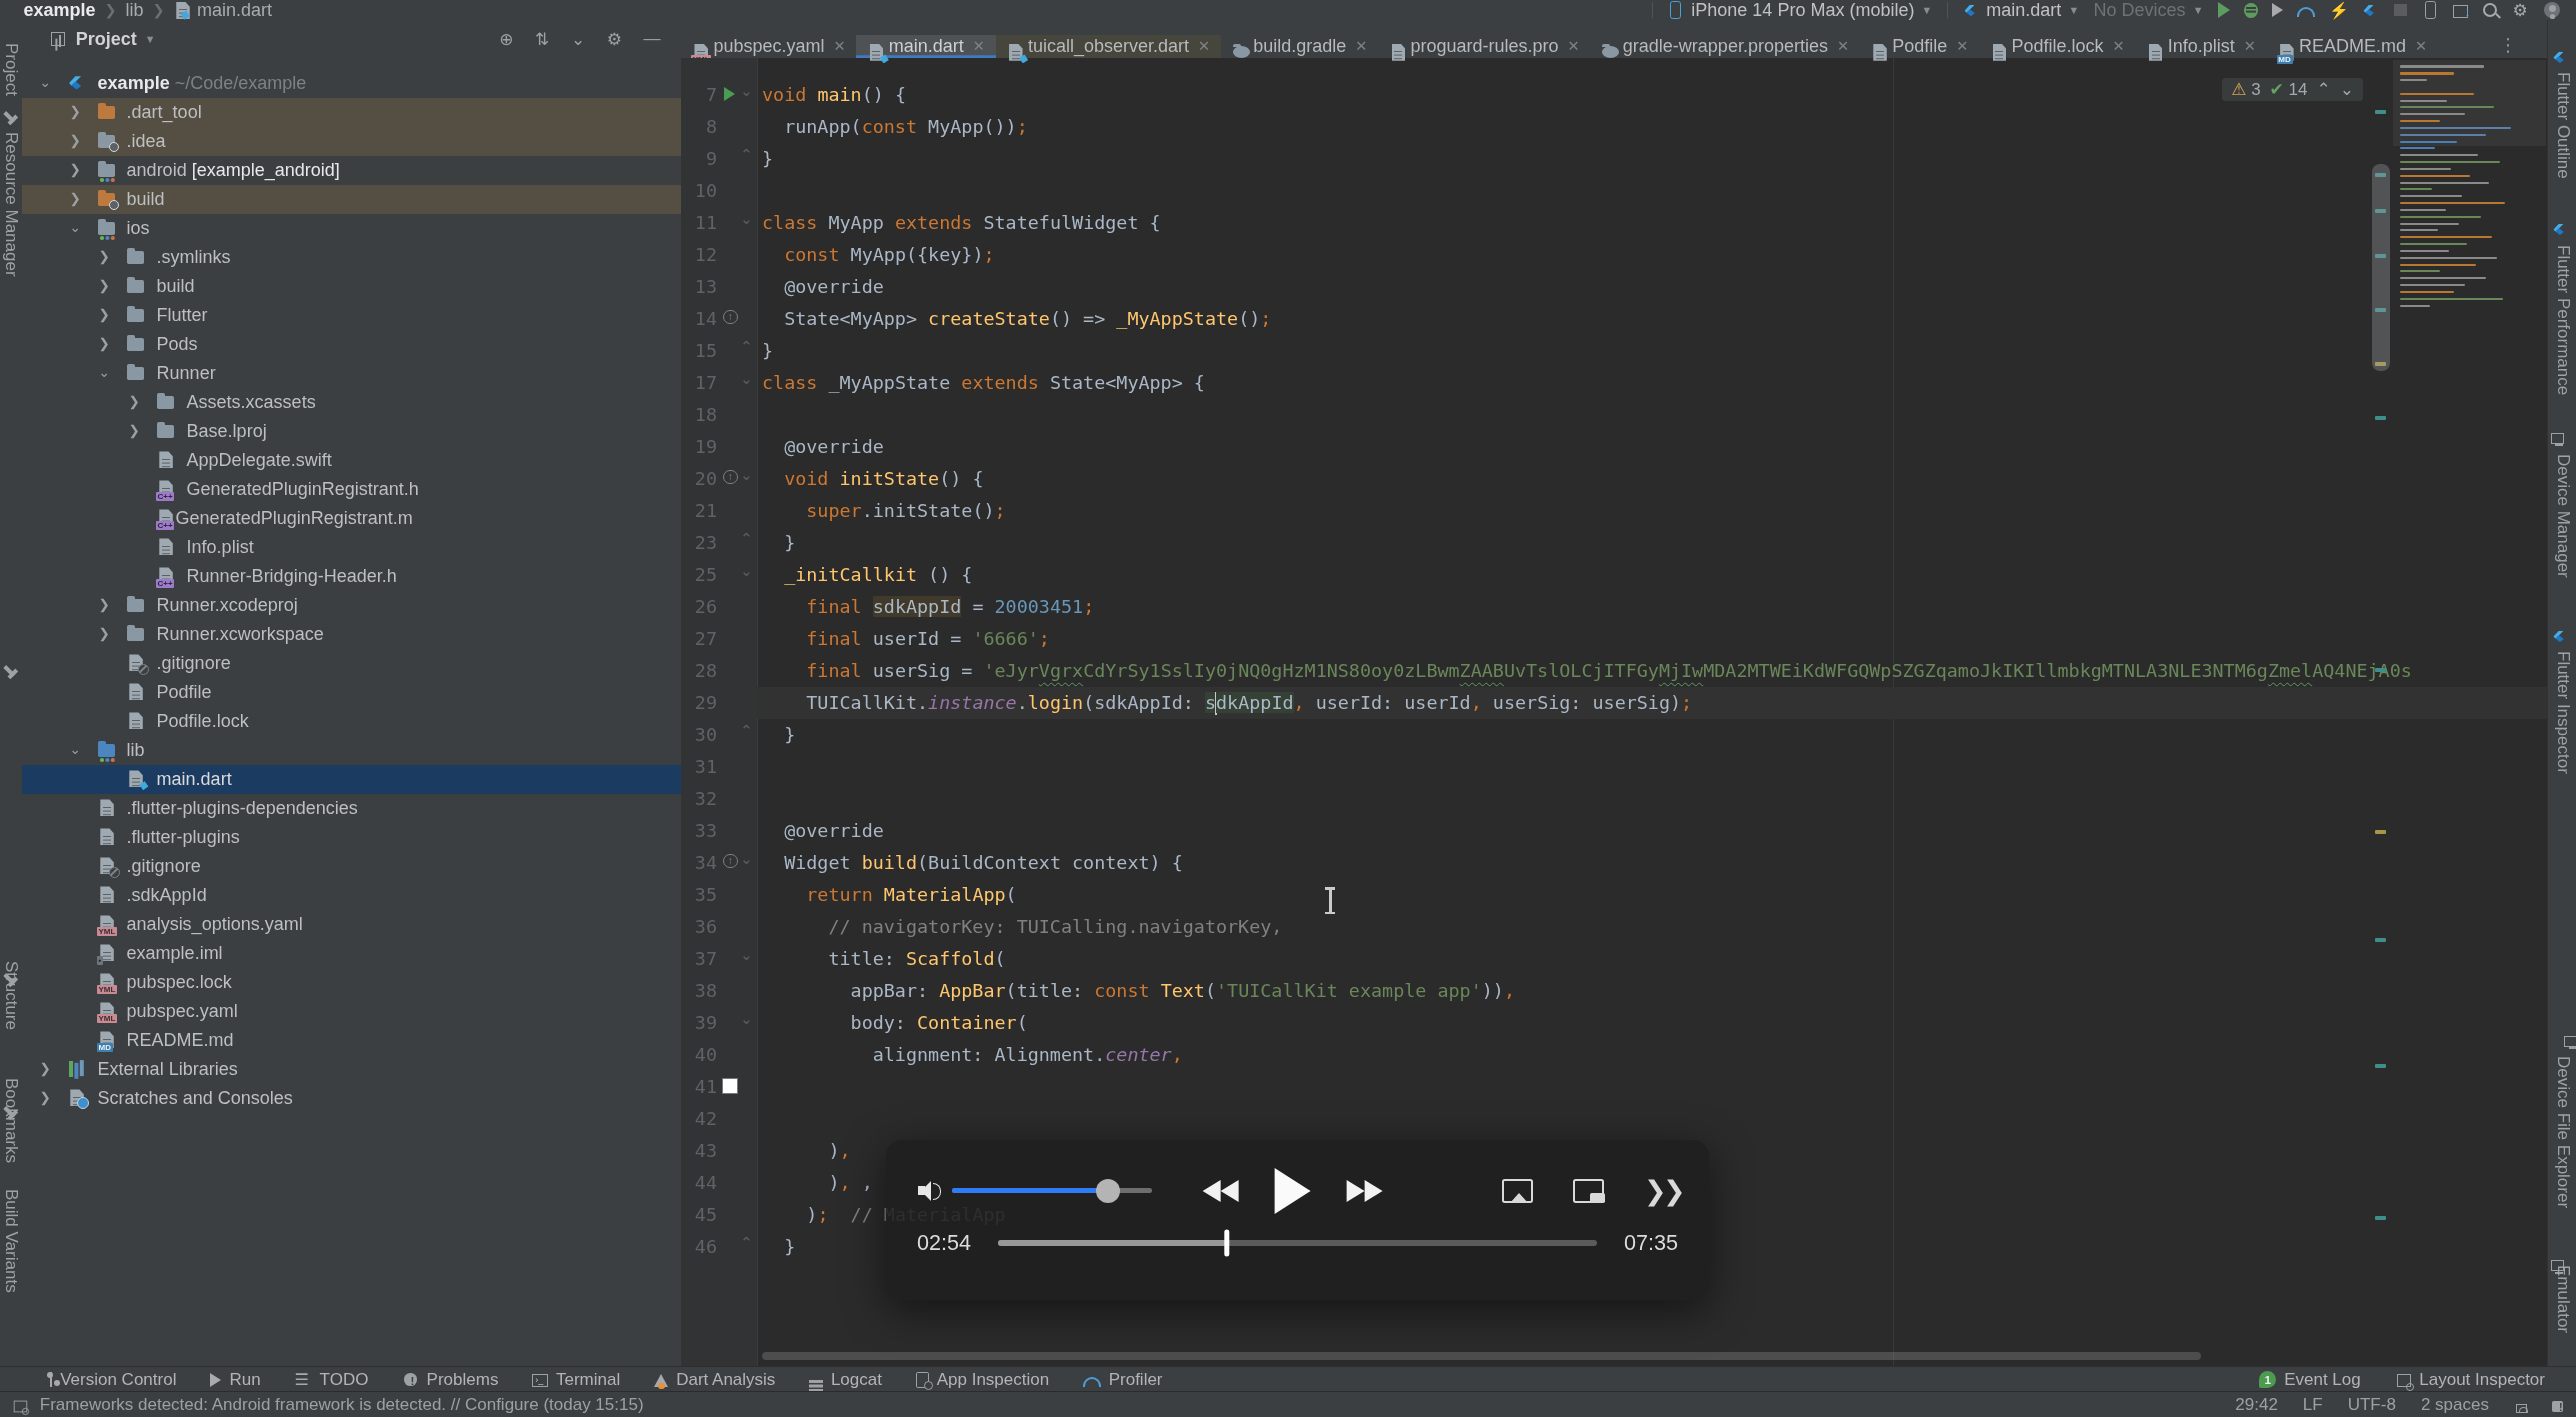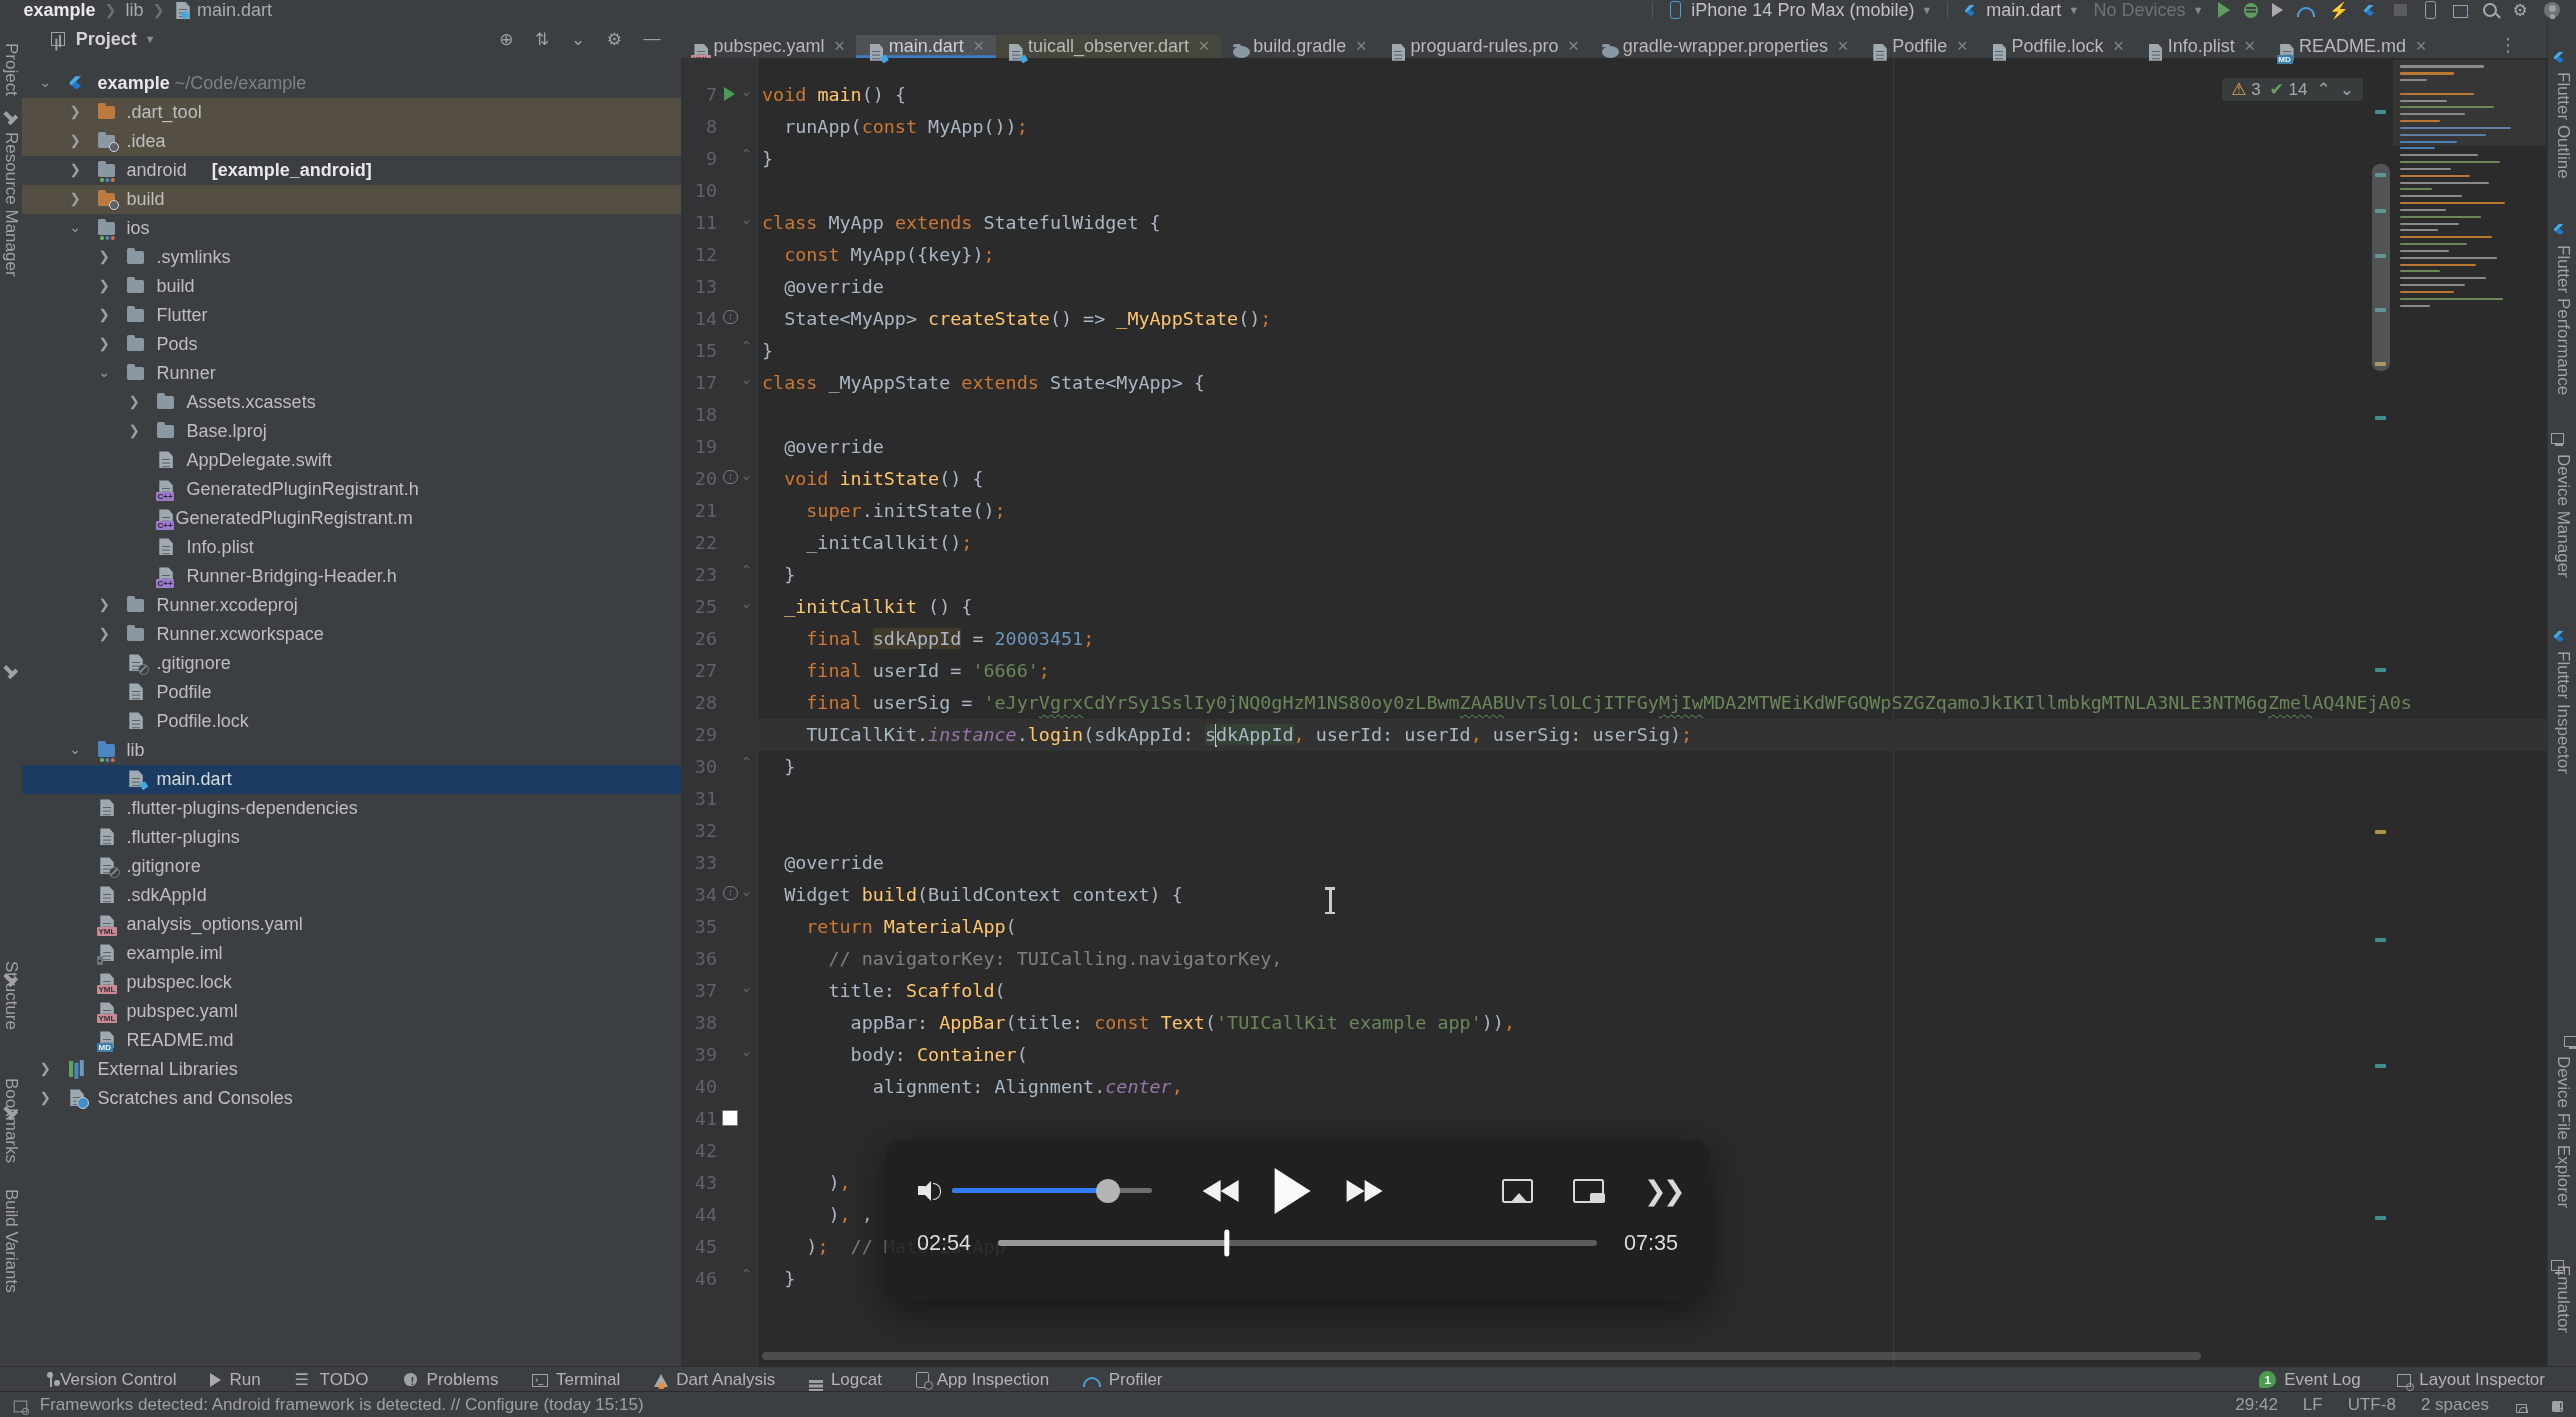--- a/index.html
+++ b/index.html
@@ -32,21 +32,21 @@
   .phead{position:absolute;left:0;top:0;width:100%;height:38px;display:flex;align-items:center;font-size:18px;color:#C7C9CB;}
   .phead .ttl{display:flex;align-items:center;gap:8px;padding-left:27px;font-weight:bold;color:#D0D2D4;}
   .phead .hicons{margin-left:auto;display:flex;gap:21.6px;padding-right:20px;color:#9EA1A3;font-size:17px;}
   .tree{position:absolute;left:0;top:49px;width:100%;}
   .trow{position:relative;height:29px;display:flex;align-items:center;font-size:18px;color:#BDBFC1;white-space:nowrap;}
   .trow.olive{background:#544F42;}
   .trow.sel{background:#1B3C60;color:#D8DADC;}
   .chev{position:absolute;font-size:13.5px;color:#9DA0A2;top:5.4px;}
   .tlabel{position:absolute;top:3.6px;}
   .tsuffix{color:#7E8183;}
-  .bsuffix{color:#E6E8EA;font-weight:bold;margin-left:20px;}
+  .bsuffix{color:#E6E8EA;font-weight:normal;}
 
   
   .tico{position:absolute;width:20px;height:18px;top:5.4px;}
   .fold{position:absolute;left:0.9px;top:2.7px;width:17px;height:12.6px;border-radius:1.8px;background:#8A98A3;}
   .fold::before{content:"";position:absolute;left:0;top:-2.7px;width:8px;height:3.6px;border-radius:1.8px 1.8px 0 0;background:inherit;}
   .fold.or{background:#BE7A3E;}
   .fold.bl{background:#4C86C0;}
   .ovl-gear{position:absolute;right:-1.8px;bottom:-1.8px;width:8px;height:8px;border-radius:50%;
             border:1.8px solid #D8DADC;background:#5A6167;}
   .ovl-dots{position:absolute;left:2.7px;bottom:-2.7px;width:3.6px;height:3.6px;border-radius:50%;background:#67B35F;
@@ -700,24 +700,20 @@
             <span class="lnum">20</span>
             <span class="ovr">↑</span>
             <span class="foldmk">⌄</span>
             <span class="codetext"><span class="tk-pln">  </span><span class="tk-kw">void </span><span class="tk-fn">initState</span><span class="tk-pln">() {</span></span>
           </div>
           <div class="crow">
             <span class="lnum">21</span>
             <span class="codetext"><span class="tk-pln">    </span><span class="tk-kw">super</span><span class="tk-pln">.initState()</span><span class="tk-pu">;</span></span>
           </div>
           <div class="crow">
-            <span class="lnum">22</span>
-            <span class="codetext"><span class="tk-pln">    _initCallkit()</span><span class="tk-pu">;</span></span>
-          </div>
-          <div class="crow">
             <span class="lnum">23</span>
             <span class="foldmk">⌃</span>
             <span class="codetext"><span class="tk-pln">  }</span></span>
           </div>
           <div class="crow">
             <span class="lnum">25</span>
             <span class="foldmk">⌄</span>
             <span class="codetext"><span class="tk-pln">  </span><span class="tk-fn">_initCallkit</span><span class="tk-pln"> () {</span></span>
           </div>
           <div class="crow">

